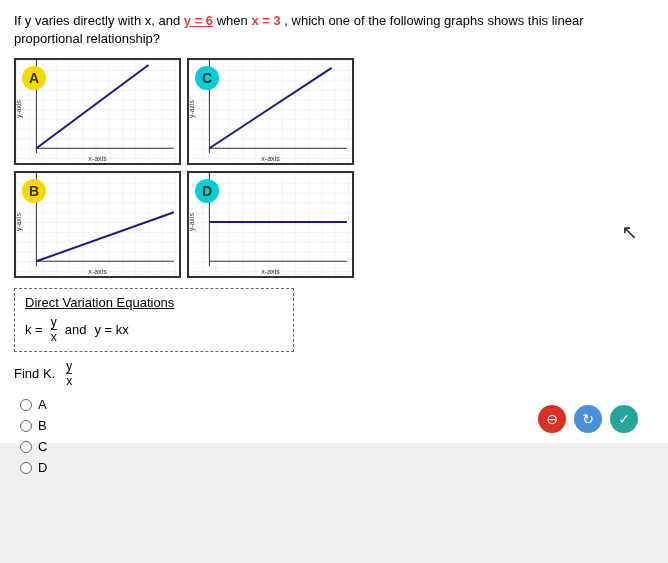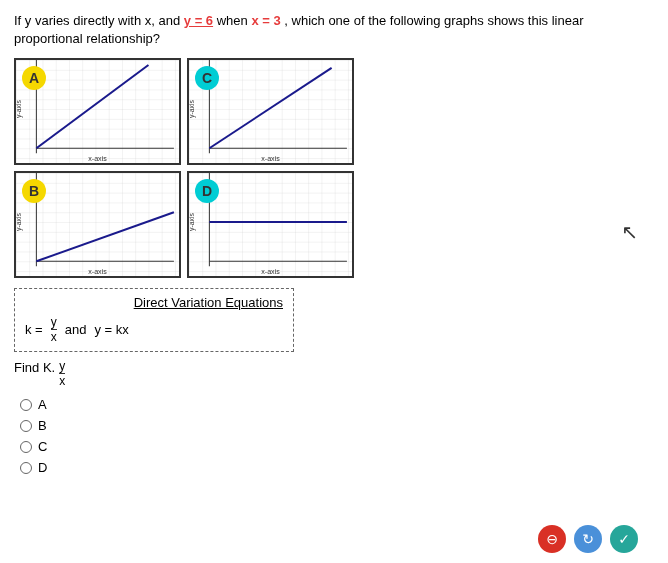--- a/index.html
+++ b/index.html
@@ -8,21 +8,21 @@
       height: 563px;
       background: #f0f0f0;
       font-family: Arial, sans-serif;
       font-size: 13px;
       overflow: hidden;
       position: relative;
     }
     .main-container {
       background: white;
       width: 668px;
-      height: 563px;
+      height: 443px;
       padding: 12px 14px;
       position: relative;
     }
     .question-text {
       font-size: 13px;
       line-height: 1.4;
       margin-bottom: 10px;
       max-width: 600px;
     }
     .question-text .highlight-y {
@@ -76,21 +76,21 @@
       border: 1px dashed #666;
       padding: 6px 10px;
       margin-bottom: 8px;
       display: inline-block;
       width: 280px;
     }
     .dv-title {
       font-size: 13px;
       text-decoration: underline;
       margin-bottom: 4px;
-      text-align: right;
+      text-align: left;
     }
     .dv-equation {
       font-size: 13px;
       display: flex;
       align-items: center;
       gap: 8px;
       padding: 2px 0;
     }
     .fraction {
       display: inline-flex;
@@ -106,21 +106,22 @@
       text-align: center;
     }
     .fraction .den {
       padding-top: 1px;
       text-align: center;
     }
     .find-k-text {
       font-size: 13px;
       margin-bottom: 10px;
       display: flex;
-      gap: 4px;
+      align-items: center;
+      gap: 11px;
     }
     .answer-options {
       display: flex;
       flex-direction: column;
       gap: 6px;
       margin-left: 6px;
     }
     .answer-option {
       display: flex;
       align-items: center;

